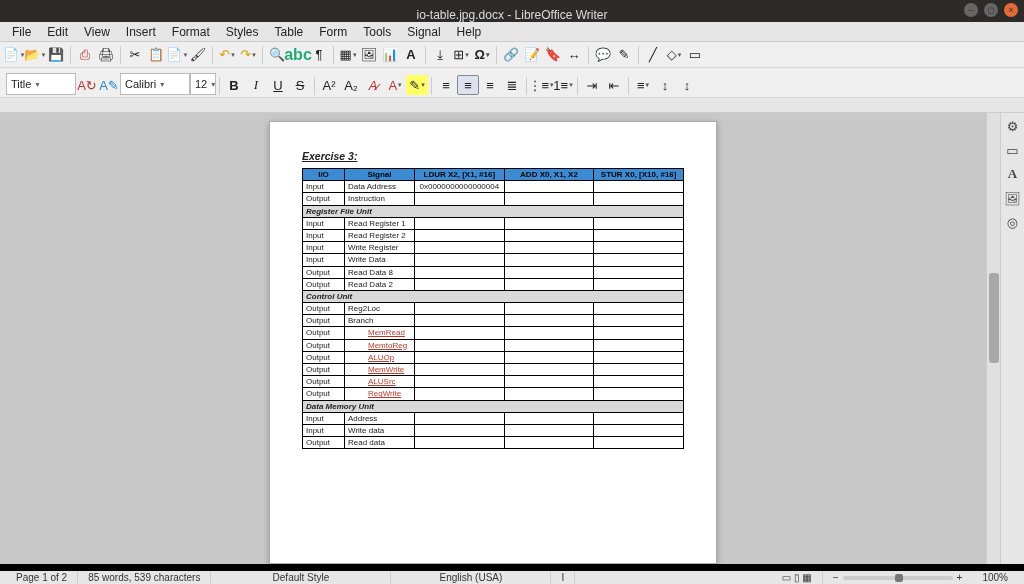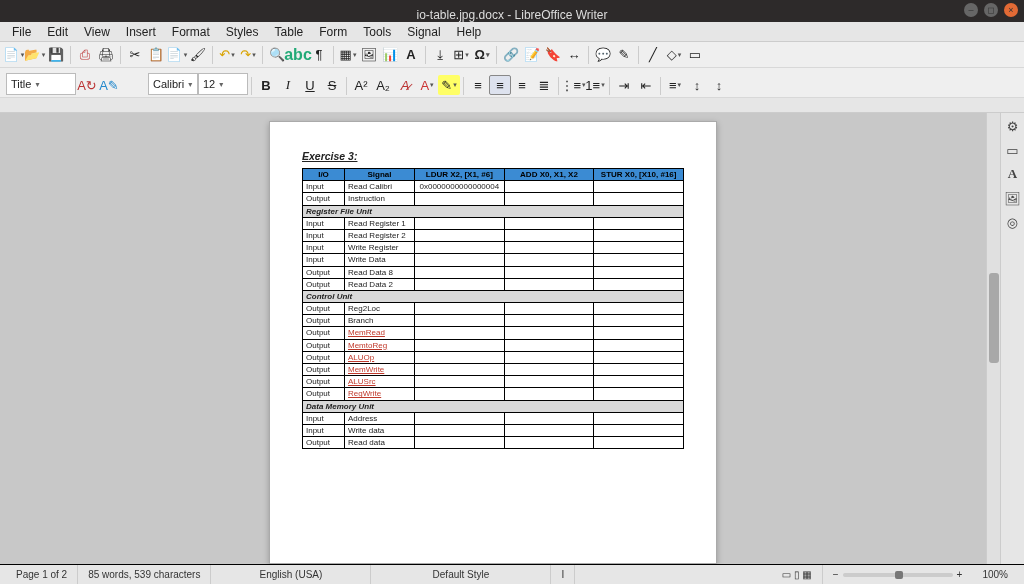--- a/index.html
+++ b/index.html
@@ -76,22 +76,22 @@
   border: 1px solid #bbb;
   height: 22px;
   display: flex;
   align-items: center;
   padding: 0 4px;
   font-size: 11px;
   position: relative;
 }
 .combo::after { content:"▾"; font-size:8px; color:#666; margin-left:4px; }
 .combo-style { width: 70px; }
-.combo-font { width: 50px; margin-left: 28px; }
-.combo-size { width: 50px; }
+.combo-font { width: 70px; }
+.combo-size { width: 26px; }
 
 .fmt-btn {
   width: 22px; height: 20px;
   display: inline-flex; align-items:center; justify-content:center;
   font-size: 13px;
   border: 1px solid transparent;
   border-radius: 2px;
 }
 
 
@@ -130,21 +130,21 @@
 .page h3 { font-size: 10.5px; font-style: italic; font-weight: bold; text-decoration: underline; margin-bottom: 6px; }
 
 
 table.doc-table { border-collapse: collapse; width: 100%; font-size: 8px; table-layout: fixed; }
 table.doc-table td, table.doc-table th { border: 1px solid #000; padding: 1px 3px; line-height: 1.15; overflow: hidden; }
 table.doc-table th { background: #3b8bd3; color: #000; font-weight: bold; text-align: center; }
 .col-io { width: 42px; }
 .col-sig { width: 70px; }
 .col-wide { width: auto; }
 .section-row td { background: #d9d9d9; font-weight: bold; font-style: italic; }
-.redtxt { color: #c0392b; text-decoration: underline; }
+.redtxt { color: #c0392b; text-decoration: underline; margin-left: 20px; }
 
 
 .sidebar {
   width: 24px;
   background: #e6e6e6;
   border-left: 1px solid #ccc;
   display:flex;
   flex-direction:column;
   gap:6px;
   padding-top:4px;
@@ -166,21 +166,21 @@
   top: 160px;
   height: 90px;
   background: #a8a8a8;
   border-radius: 3px;
 }
 
 
 .statusbar {
   height: 20px;
   background: #e6e6e6;
-  border-top: 1px solid #000000;
+  border-top: 7px solid #000000;
   display: flex;
   align-items: center;
   font-size: 10px;
   color: #333;
   padding: 0 6px;
 }
 .statusbar .seg { padding: 0 10px; border-right: 1px solid #ccc; height:100%; display:flex; align-items:center; }
 .statusbar .spacer { flex:1; }
 .zoom-bar { width: 110px; height: 4px; background: #ccc; position: relative; border-radius: 2px; }
 .zoom-bar .zknob { position:absolute; width:8px; height:8px; background:#777; border-radius:2px; top:-2px; left:52px; }
@@ -304,29 +304,29 @@
           <col class="col-io">
             <col class="col-sig">
             <col class="col-wide">
             <col class="col-wide">
             <col class="col-wide">
         </colgroup>
         <thead>
           <tr>
             <th>I/O</th>
             <th>Signal</th>
-            <th>LDUR X2, [X1, #6]</th>
+            <th>LDUR X2, [X1, #16]</th>
             <th>ADD X0, X1, X2</th>
             <th>STUR X0, [X10, #16]</th>
           </tr>
         </thead>
         <tbody id="table-body">
             <tr>
               <td>Input</td>
-              <td>Read Calibri</td>
+              <td>Data Address</td>
               <td style="text-align: center;">0x0000000000000004</td>
               <td></td>
               <td></td>
             </tr>
             <tr>
               <td>Output</td>
               <td>Instruction</td>
               <td></td>
               <td></td>
               <td></td>
@@ -477,25 +477,25 @@
   </div>
 </div>
 
 <div class="statusbar">
   <div class="seg">
       <span>Page 1 of 2</span>
     </div>
   <div class="seg">
       <span>85 words, 539 characters</span>
     </div>
+  <div class="seg" style="min-width:180px; justify-content:center">
+      <span>Default Style</span>
+    </div>
   <div class="seg" style="min-width:160px; justify-content:center">
       <span>English (USA)</span>
-    </div>
-  <div class="seg" style="min-width:180px; justify-content:center">
-      <span>Default Style</span>
     </div>
   <div class="seg">
       <span>I</span>
     </div>
   <div class="spacer"></div>
   <div class="seg">▭ ▯ ▦</div>
   <div class="seg" style="border:none">
     <span style="margin-right:4px">−</span>
     <div class="zoom-bar">
         <div class="zknob"></div>

